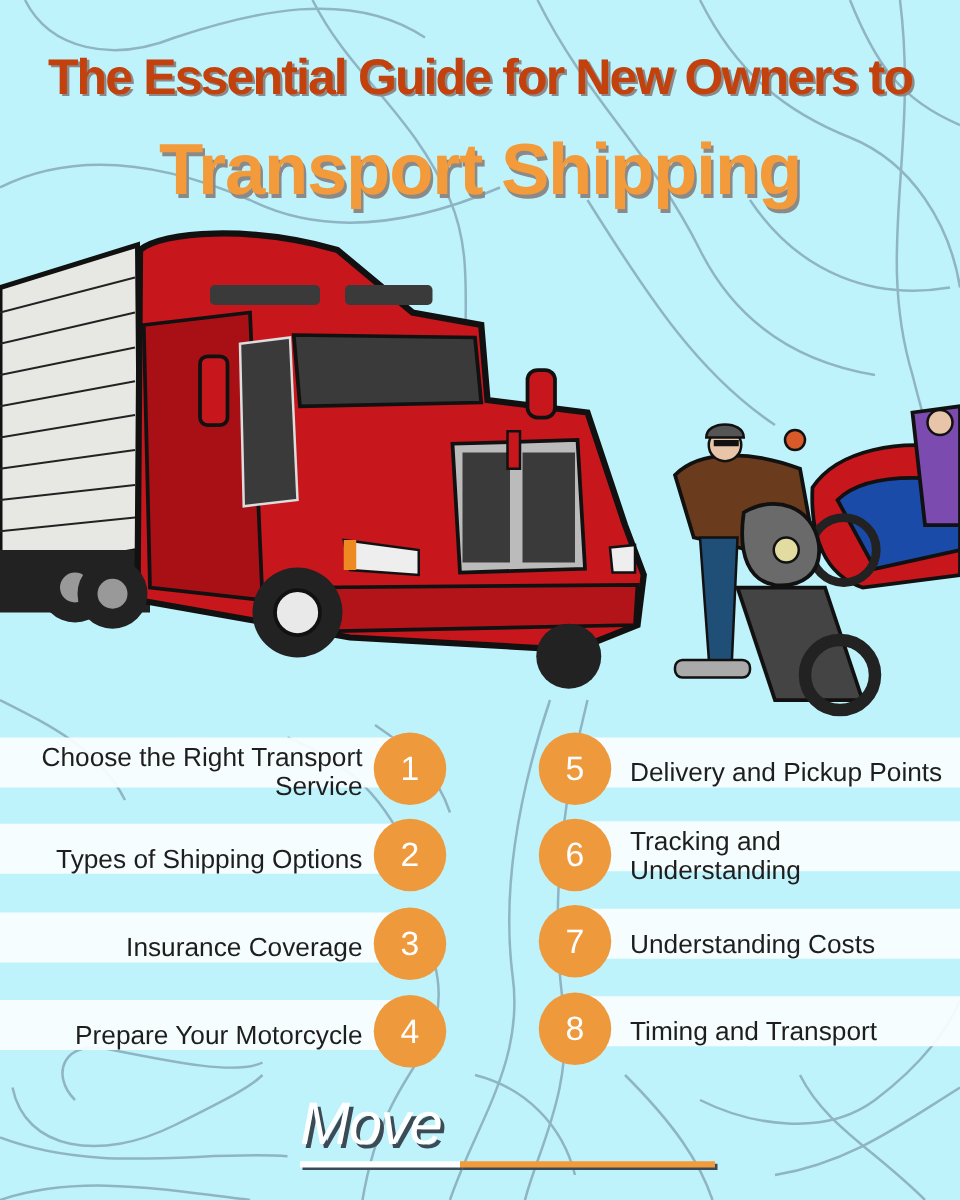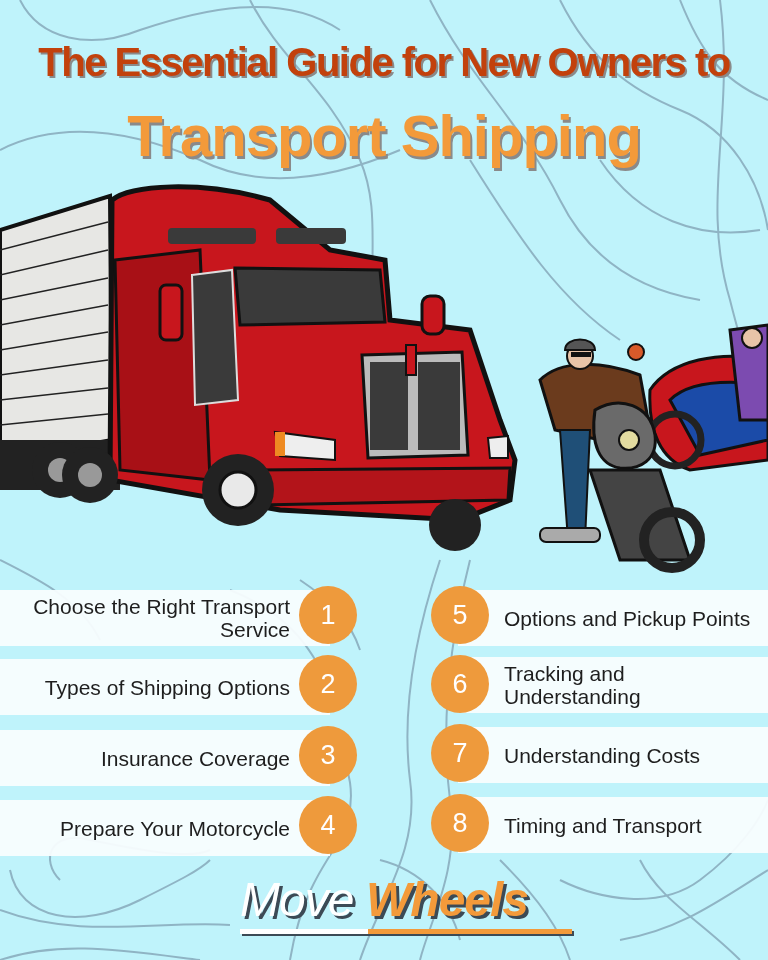--- a/index.html
+++ b/index.html
@@ -1,21 +1,21 @@
 <!DOCTYPE html>
 <html><head>
 <meta charset="utf-8">
 <style>
   html,body{margin:0;padding:0;}
   body{width:768px;height:960px;overflow:hidden;background:#bff3fb;position:relative;font-family:"Liberation Sans","DejaVu Sans",sans-serif;}
   .topo{position:absolute;left:0;top:0;width:768px;height:960px;z-index:0;}
   .title1{position:absolute;left:0;top:40px;width:768px;text-align:center;font-size:40px;font-weight:bold;color:#c2410c;letter-spacing:-1.5px;text-shadow:2px 2px 0 #8a8a8a;z-index:3;font-family:"Liberation Sans Narrow","Liberation Sans",sans-serif;}
   .title2{position:absolute;left:0;top:102px;width:768px;text-align:center;font-size:58px;font-weight:bold;color:#f39a3a;letter-spacing:-1px;text-shadow:2px 3px 0 #8a8a8a;z-index:3;}
   .illus{position:absolute;left:0;top:180px;width:768px;height:400px;z-index:2;}
-  .band{position:absolute;height:56px;background:rgba(248,253,254,0.95);z-index:3;}
+  .band{position:absolute;height:40px;background:rgba(248,253,254,0.95);z-index:3;}
   .band.left{left:0;width:330px;}
   .band.right{left:458px;width:310px;}
   .band .txt{position:absolute;top:0;height:56px;display:flex;align-items:center;font-size:21px;line-height:23px;color:#1e1e1e;}
   .band.left .txt{right:40px;text-align:right;justify-content:flex-end;width:300px;}
   .band.right .txt{left:46px;text-align:left;width:260px;}
   .num{position:absolute;width:58px;height:58px;border-radius:50%;background:#ee9a3c;color:#fff;font-size:27px;display:flex;align-items:center;justify-content:center;z-index:4;font-weight:normal;}
   .logo{position:absolute;left:240px;top:872px;width:300px;height:60px;z-index:3;}
   .logo .w1{position:absolute;left:0;top:0;font-size:48px;font-weight:normal;font-style:italic;color:#fff;text-shadow:3px 3px 0 #3c4a55;letter-spacing:-1px;}
   .logo .w2{position:absolute;left:126px;top:0;font-size:48px;font-weight:bold;font-style:italic;color:#f39a3a;text-shadow:3px 3px 0 #3c4a55;letter-spacing:-1px;}
   .logo .u1{position:absolute;left:0;top:57px;width:128px;height:5px;background:#fff;box-shadow:2px 2px 0 #3c4a55;}
@@ -138,37 +138,36 @@
   <div class="txt">Insurance Coverage</div>
 </div>
 <div class="num" style="left:299px;top:726px;">3</div>
 
 <div class="band left" style="top:800px;">
   <div class="txt">Prepare Your Motorcycle</div>
 </div>
 <div class="num" style="left:299px;top:796px;">4</div>
 
 <div class="band right" style="top:590px;">
-  <div class="txt">Options and Pickup Points</div>
+  <div class="txt">Delivery and Pickup Points</div>
 </div>
 <div class="num" style="left:431px;top:586px;">5</div>
 
 <div class="band right" style="top:657px;">
   <div class="txt">Tracking and Understanding</div>
 </div>
 <div class="num" style="left:431px;top:655px;">6</div>
 
 <div class="band right" style="top:727px;">
   <div class="txt">Understanding Costs</div>
 </div>
 <div class="num" style="left:431px;top:724px;">7</div>
 
 <div class="band right" style="top:797px;">
   <div class="txt">Timing and Transport</div>
 </div>
 <div class="num" style="left:431px;top:794px;">8</div>
 
 <div class="logo">
   <span class="w1">Move</span>
-  <span class="w2">Wheels</span>
   <div class="u1"></div>
   <div class="u2"></div>
 </div>
 
 </body></html>

